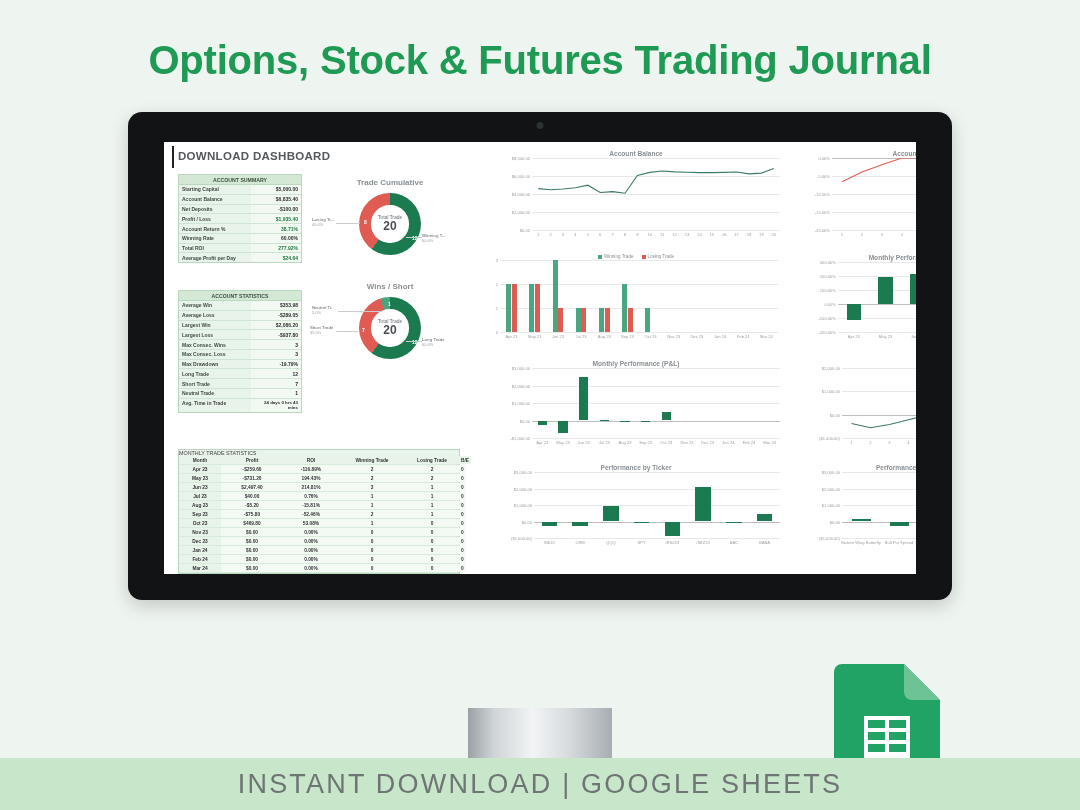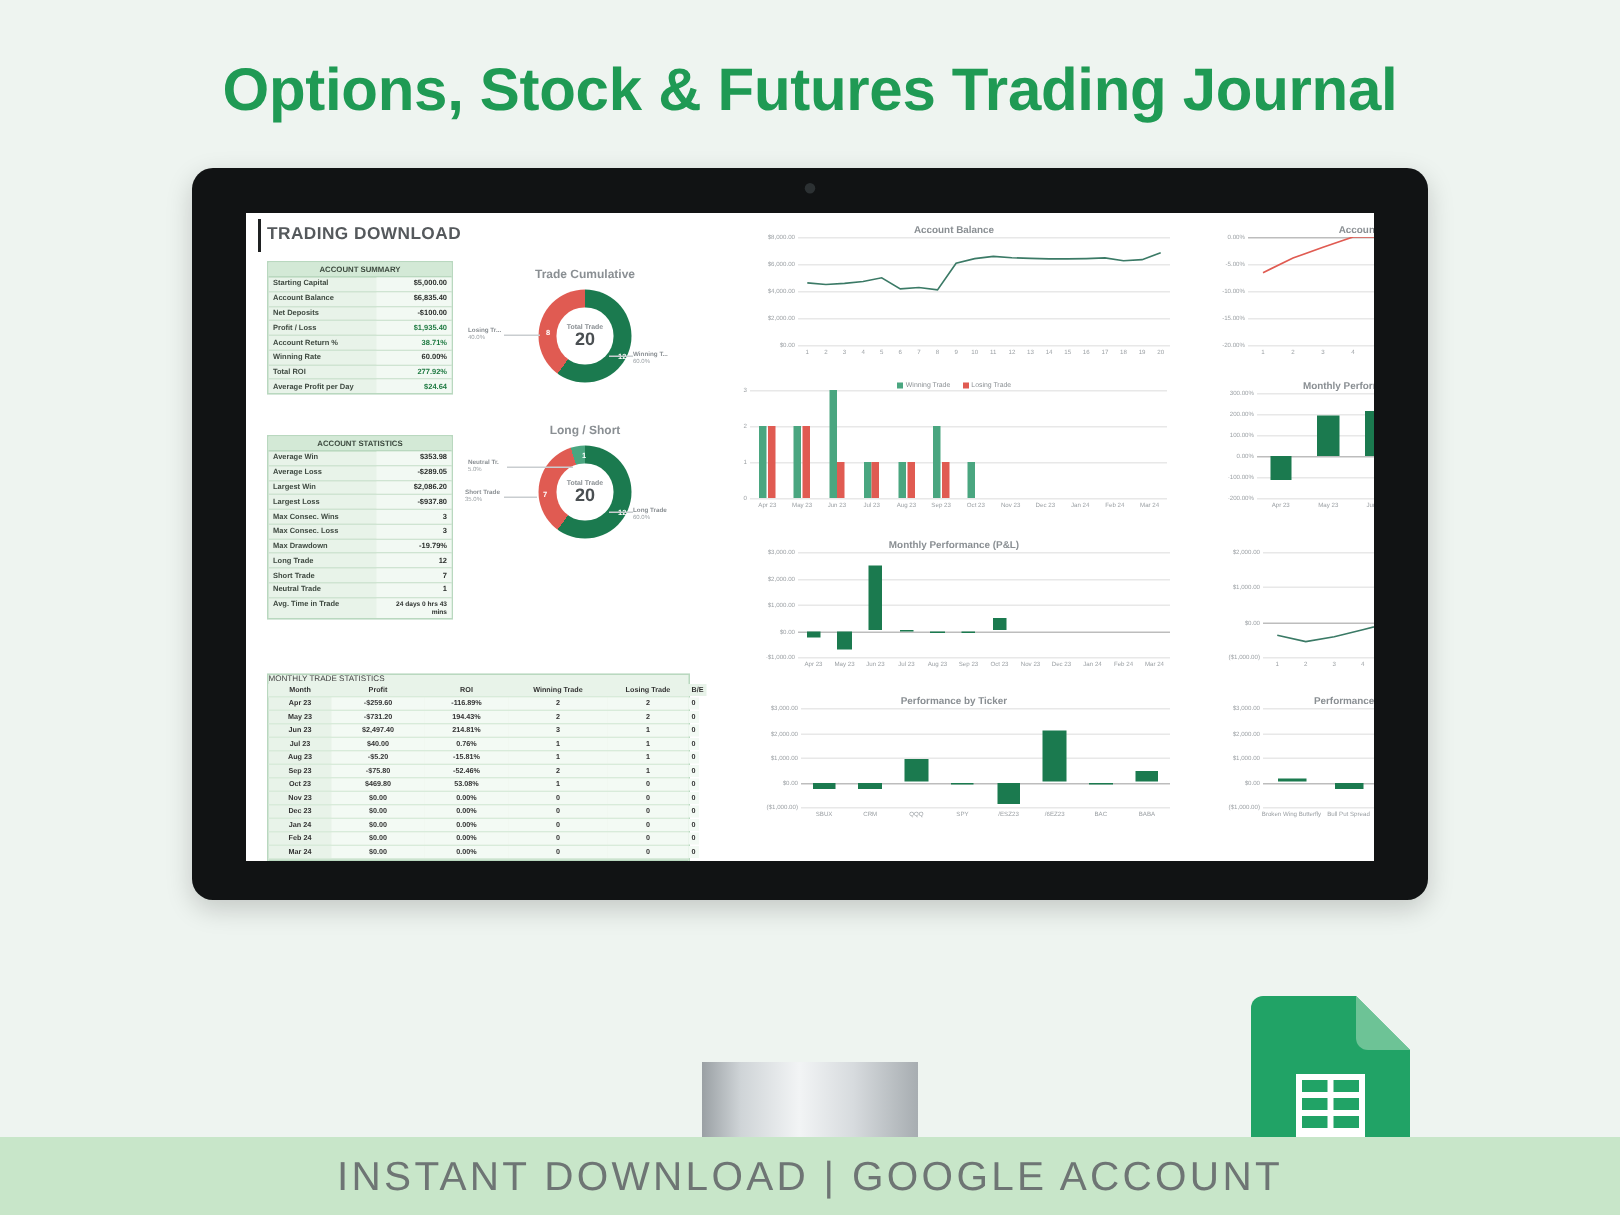--- a/index.html
+++ b/index.html
@@ -112,21 +112,21 @@
 
 <div id="hero-title">Options, Stock &amp; Futures Trading Journal</div>
 
 <div id="monitor">
   <div id="monitor-bezel">
     <div id="camera-dot"></div>
     <div id="screen">
 
       <div id="dash">
         <div class="panel-left-rule"></div>
-        <div id="dash-title">TRADING DOWNLOAD</div>
+        <div id="dash-title">DOWNLOAD DASHBOARD</div>
 
         <div class="tbl" id="acct-summary" style="left:14px;top:32px;width:122px;">
           <div class="thead">ACCOUNT SUMMARY</div>
           <div id="acct-summary-rows">
               <div class="trow">
                 <div class="tk">Starting Capital</div>
                 <div class="tv">$5,000.00</div>
               </div>
               <div class="trow">
                 <div class="tk">Account Balance</div>
@@ -331,21 +331,21 @@
               <div class="cal" style="left:2px;top:30px;text-align:left;"><b>Losing Tr...</b>40.0%</div>
               <div class="cnum" style="left:54px;top:32px;">8</div>
               <div class="leader" style="left:26px;top:36px;width:24px;"></div>
               <div class="cal" style="left:112px;top:46px;text-align:left;"><b>Winning T...</b>60.0%</div>
               <div class="cnum" style="left:102px;top:48px;">12</div>
               <div class="leader" style="left:96px;top:50px;width:16px;"></div>
             </div>
         </div>
 
         <div class="chart" id="donut2" style="left:146px;top:140px;width:160px;height:100px;">
-          <div class="donut-title">Long / Short</div>
+          <div class="donut-title">Wins / Short</div>
           <div class="donut-wrap" id="donut2-wrap" style="height:82px;">
               <div class="donut" style="left:49px;top:6px;width:62px;height:62px;background:conic-gradient(from 0deg, #1b7a4f 0deg 216deg,#e05b52 216deg 342deg,#4aa680 342deg 360deg);"></div>
               <div class="donut-hole" style="left:61.400000000000006px;top:18.400000000000002px;width:37.199999999999996px;height:37.199999999999996px;">
                 <div class="donut-lbl">Total Trade</div>
                 <div class="donut-num">20</div>
               </div>
               <div class="cal" style="left:2px;top:14px;text-align:left;"><b>Neutral Tr.</b>5.0%</div>
               <div class="cnum" style="left:78px;top:10px;">1</div>
               <div class="leader" style="left:28px;top:20px;width:44px;"></div>
               <div class="cal" style="left:0px;top:34px;text-align:left;"><b>Short Trade</b>35.0%</div>
@@ -624,14 +624,14 @@
     <rect x="34" y="56" width="17" height="8" fill="#21a366"></rect>
     <rect x="55" y="56" width="17" height="8" fill="#21a366"></rect>
     <rect x="34" y="68" width="17" height="8" fill="#21a366"></rect>
     <rect x="55" y="68" width="17" height="8" fill="#21a366"></rect>
     <rect x="34" y="80" width="17" height="8" fill="#21a366"></rect>
     <rect x="55" y="80" width="17" height="8" fill="#21a366"></rect>
   </svg>
 </div>
 
 <div id="footer-band">
-  <div id="footer-text">INSTANT DOWNLOAD  |  GOOGLE ACCOUNT</div>
+  <div id="footer-text">INSTANT DOWNLOAD  |  GOOGLE SHEETS</div>
 </div>
 
 </body></html>

